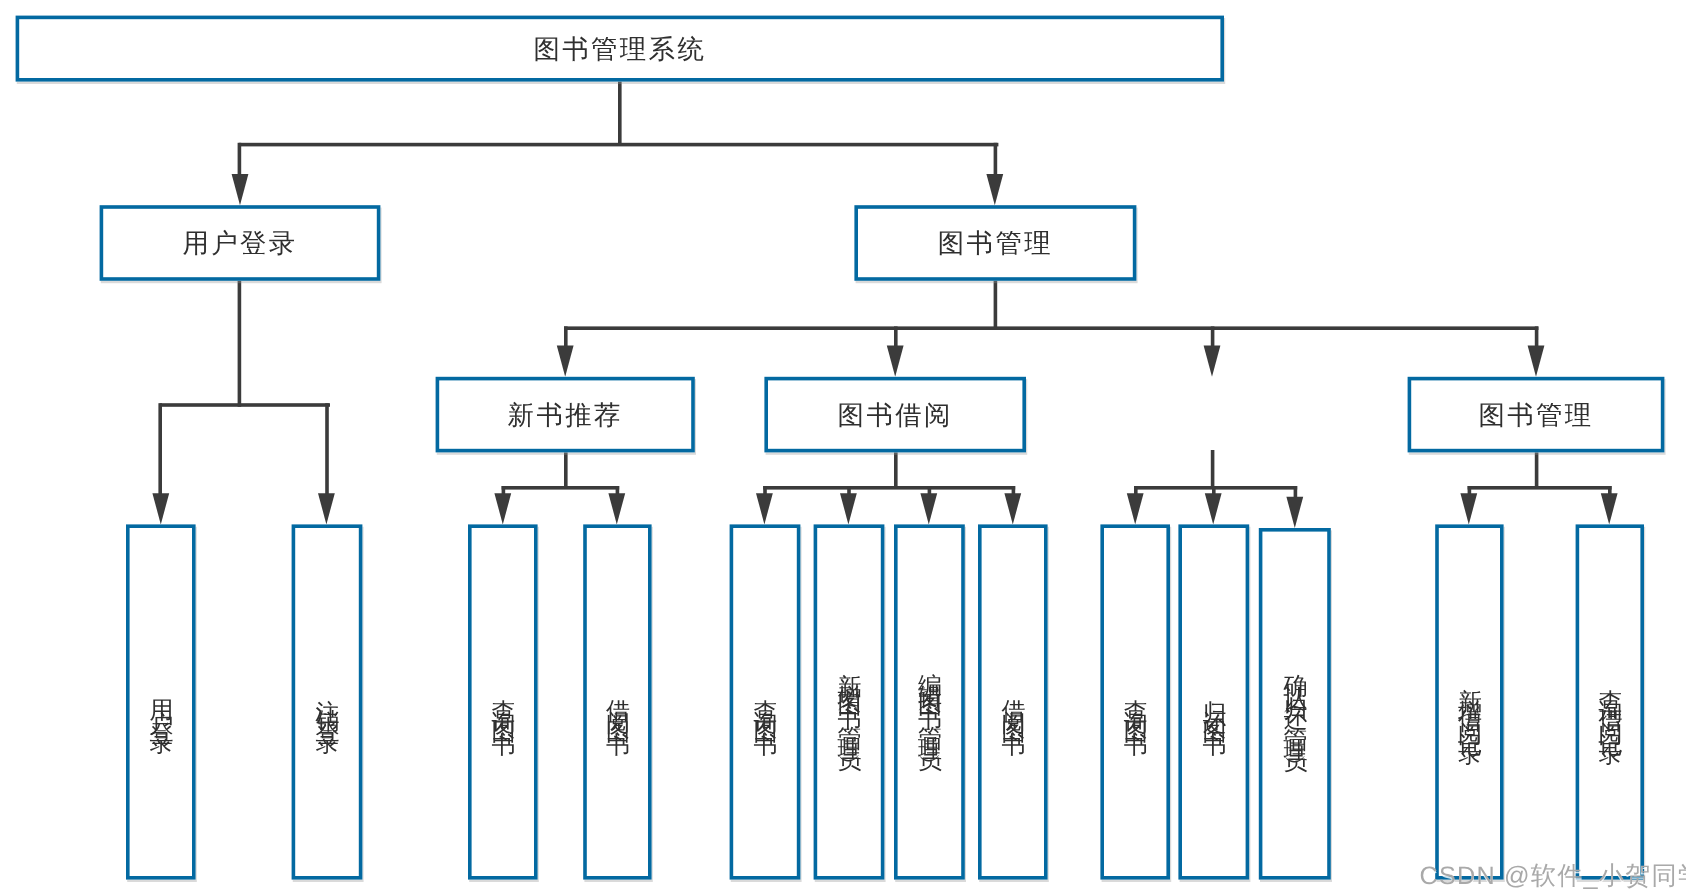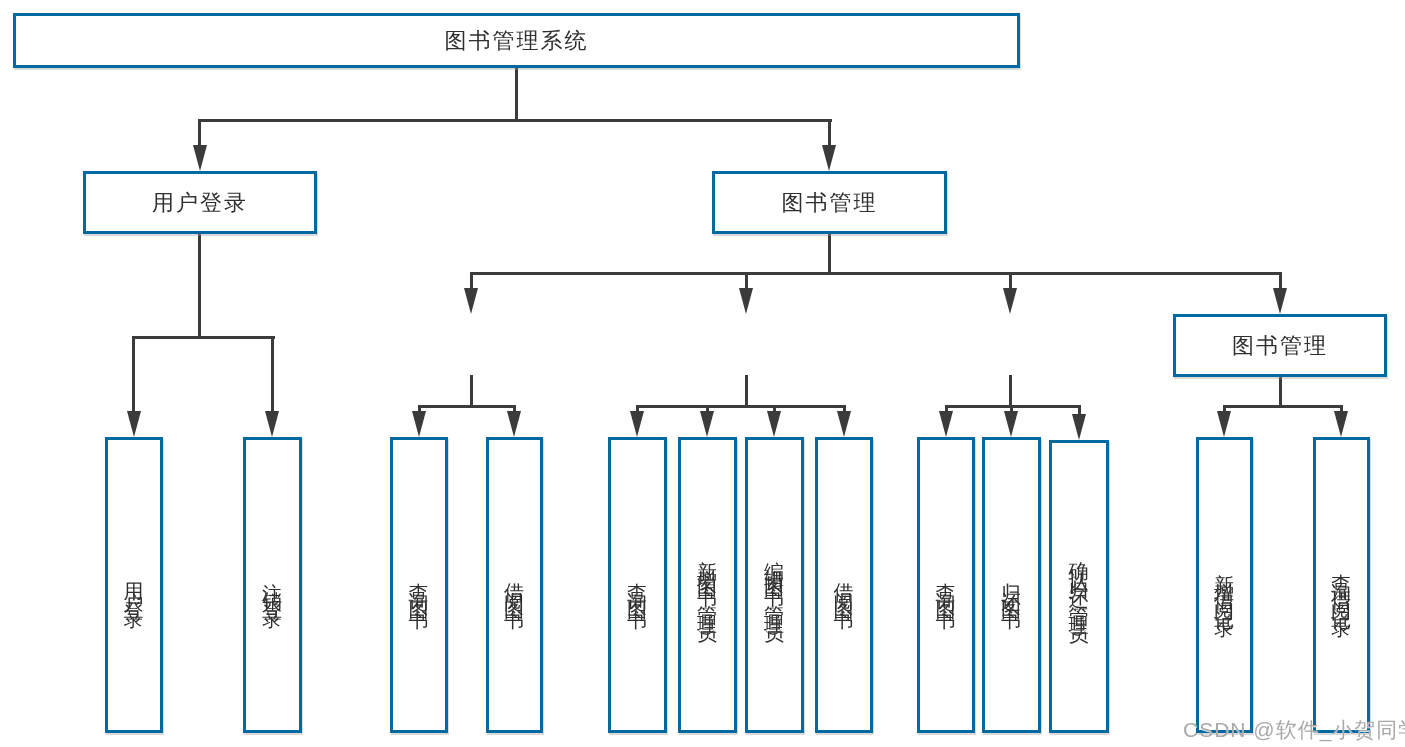--- a/index.html
+++ b/index.html
@@ -137,20 +137,22 @@
   <div class="vline" style="left:1223px; top:405px; height:8px;"></div>
   <div class="arrow" style="left:1217px; top:411px;"></div>
   <div class="vline" style="left:1340px; top:405px; height:8px;"></div>
   <div class="arrow" style="left:1334px; top:411px;"></div>
 
   <div id="n-root" class="box hbox">图书管理系统</div>
 
   <div id="n-user-login" class="box hbox">用户登录</div>
   <div id="n-book-mgmt" class="box hbox">图书管理</div>
 
+  <div id="n-new-book" class="box hbox">新书推荐</div>
+  <div id="n-book-borrow" class="box hbox">图书借阅</div>
   <div id="n-borrow-rec" class="box hbox">图书管理</div>
 
   <div id="n-ul-login" class="box vbox">用户登录</div>
   <div id="n-ul-logout" class="box vbox">注销登录</div>
 
   <div id="n-nb-query" class="box vbox">查询图书</div>
   <div id="n-nb-borrow" class="box vbox">借阅图书</div>
 
   <div id="n-bb-query" class="box vbox">查询图书</div>
   <div id="n-bb-add" class="box vbox">新增图书（管理员）</div>

